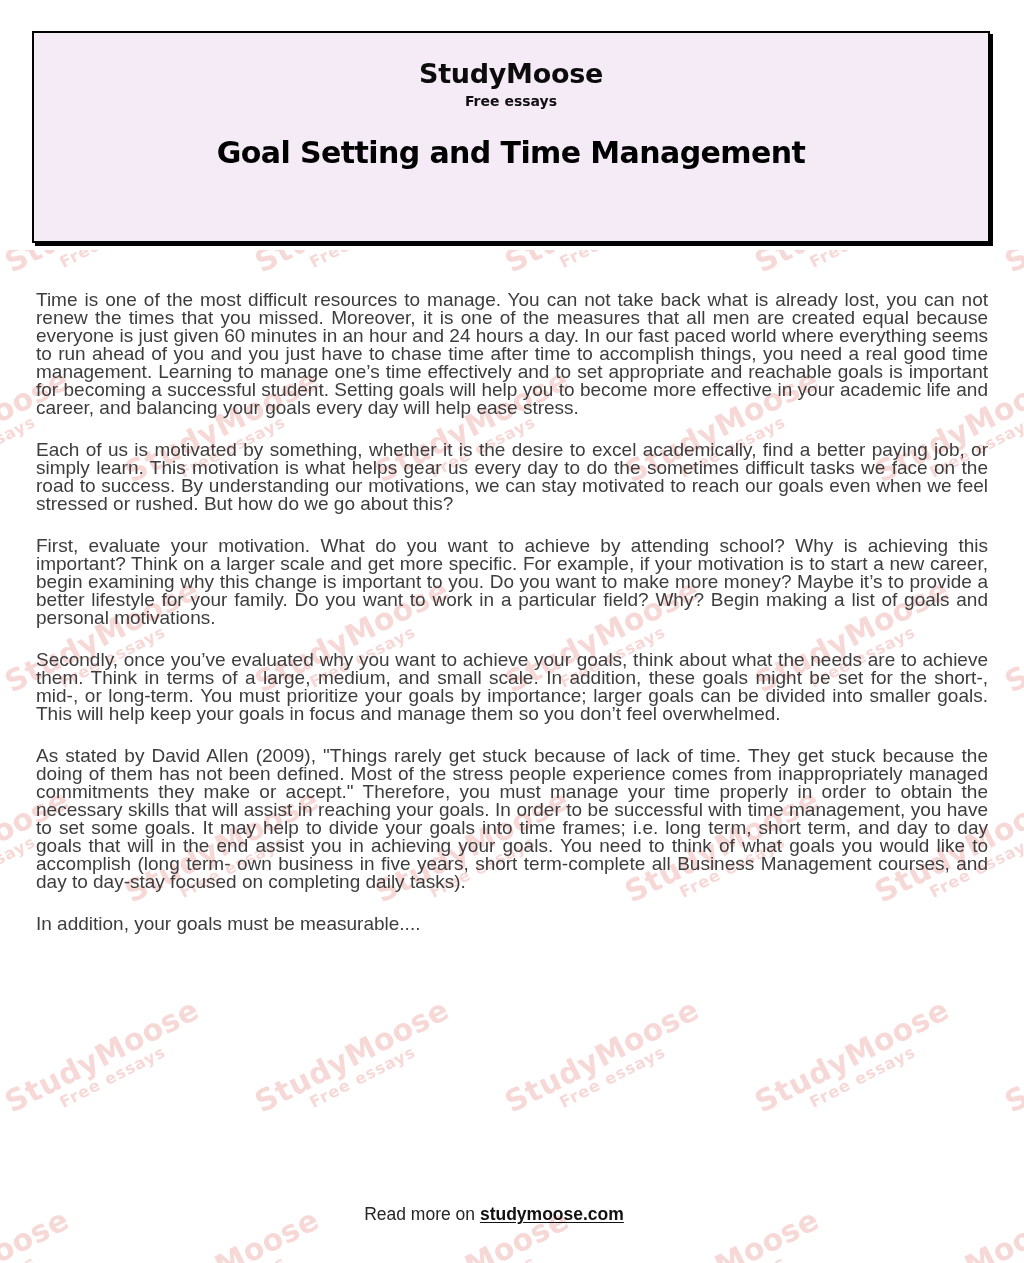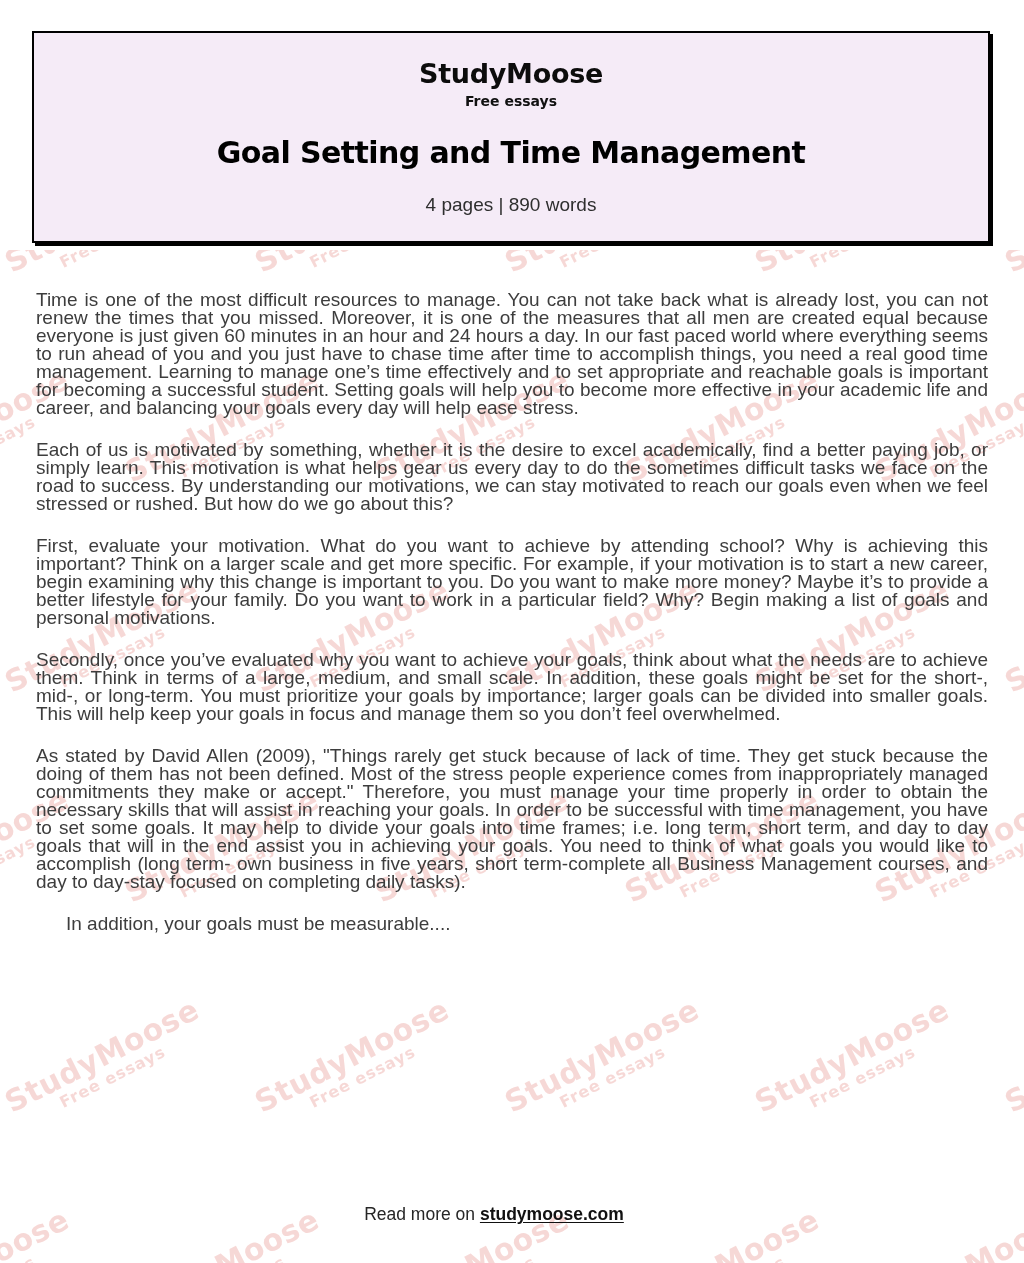--- a/index.html
+++ b/index.html
@@ -110,21 +110,21 @@
   }
   .para {
     font-family: Liberation Sans, sans-serif;
     font-size: 19px;
     line-height: 18px;
     color: #3d3d3d;
     text-align: justify;
     margin: 0 0 24px 0;
     hyphens: none;
   }
-  .para.last { margin-bottom: 0; margin-left: 30px; }
+  .para.last { margin-bottom: 0; }
 
   
   #footer {
     position: absolute;
     left: 0;
     top: 1204px;
     width: 988px;
     text-align: center;
     z-index: 2;
   }
@@ -263,21 +263,20 @@
     <div class="wm" style="left: 870px; top: 1050px;">
       <span class="wm-main">StudyMoose</span>
       <span class="wm-sub">Free essays</span>
     </div>
   </div>
 
 <div id="header-card">
   <div id="brand-name">StudyMoose</div>
   <div id="brand-tagline">Free essays</div>
   <h1 id="doc-title">Goal Setting and Time Management</h1>
-  <div id="doc-meta">4 pages | 890 words</div>
 </div>
 
 <div id="essay-body">
     <p class="para">Time is one of the most difficult resources to manage. You can not take back what is already lost, you can not renew the times that you missed. Moreover, it is one of the measures that all men are created equal because everyone is just given 60 minutes in an hour and 24 hours a day. In our fast paced world where everything seems to run ahead of you and you just have to chase time after time to accomplish things, you need a real good time management. Learning to manage one’s time effectively and to set appropriate and reachable goals is important for becoming a successful student. Setting goals will help you to become more effective in your academic life and career, and balancing your goals every day will help ease stress.</p>
     <p class="para">Each of us is motivated by something, whether it is the desire to excel academically, find a better paying job, or simply learn. This motivation is what helps gear us every day to do the sometimes difficult tasks we face on the road to success. By understanding our motivations, we can stay motivated to reach our goals even when we feel stressed or rushed. But how do we go about this?</p>
     <p class="para">First, evaluate your motivation. What do you want to achieve by attending school? Why is achieving this important? Think on a larger scale and get more specific. For example, if your motivation is to start a new career, begin examining why this change is important to you. Do you want to make more money? Maybe it’s to provide a better lifestyle for your family. Do you want to work in a particular field? Why? Begin making a list of goals and personal motivations.</p>
     <p class="para">Secondly, once you’ve evaluated why you want to achieve your goals, think about what the needs are to achieve them. Think in terms of a large, medium, and small scale. In addition, these goals might be set for the short-, mid-, or long-term. You must prioritize your goals by importance; larger goals can be divided into smaller goals. This will help keep your goals in focus and manage them so you don’t feel overwhelmed.</p>
     <p class="para">As stated by David Allen (2009), "Things rarely get stuck because of lack of time. They get stuck because the doing of them has not been defined. Most of the stress people experience comes from inappropriately managed commitments they make or accept." Therefore, you must manage your time properly in order to obtain the necessary skills that will assist in reaching your goals. In order to be successful with time management, you have to set some goals. It may help to divide your goals into time frames; i.e. long term, short term, and day to day goals that will in the end assist you in achieving your goals. You need to think of what goals you would like to accomplish (long term- own business in five years, short term-complete all Business Management courses, and day to day-stay focused on completing daily tasks).</p>
     <p class="para last">In addition, your goals must be measurable....</p>
   </div>

